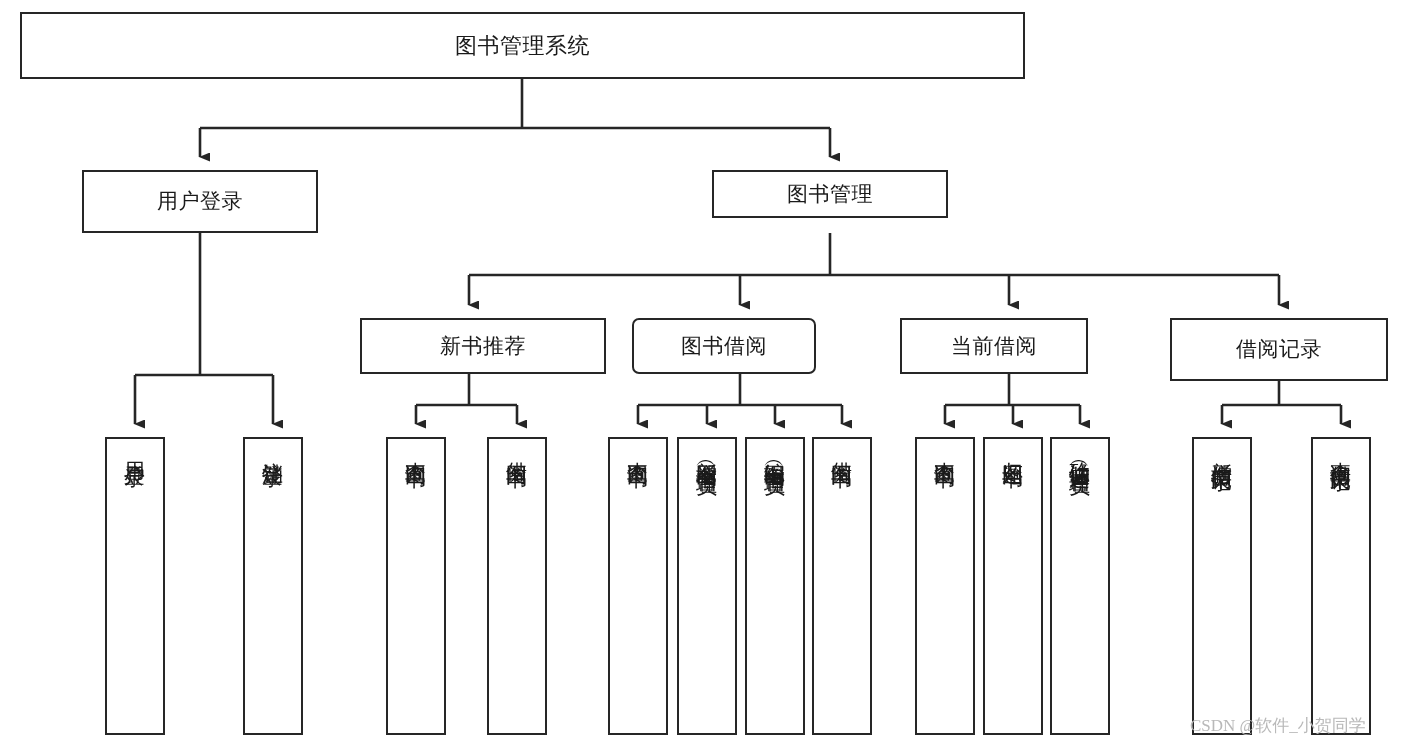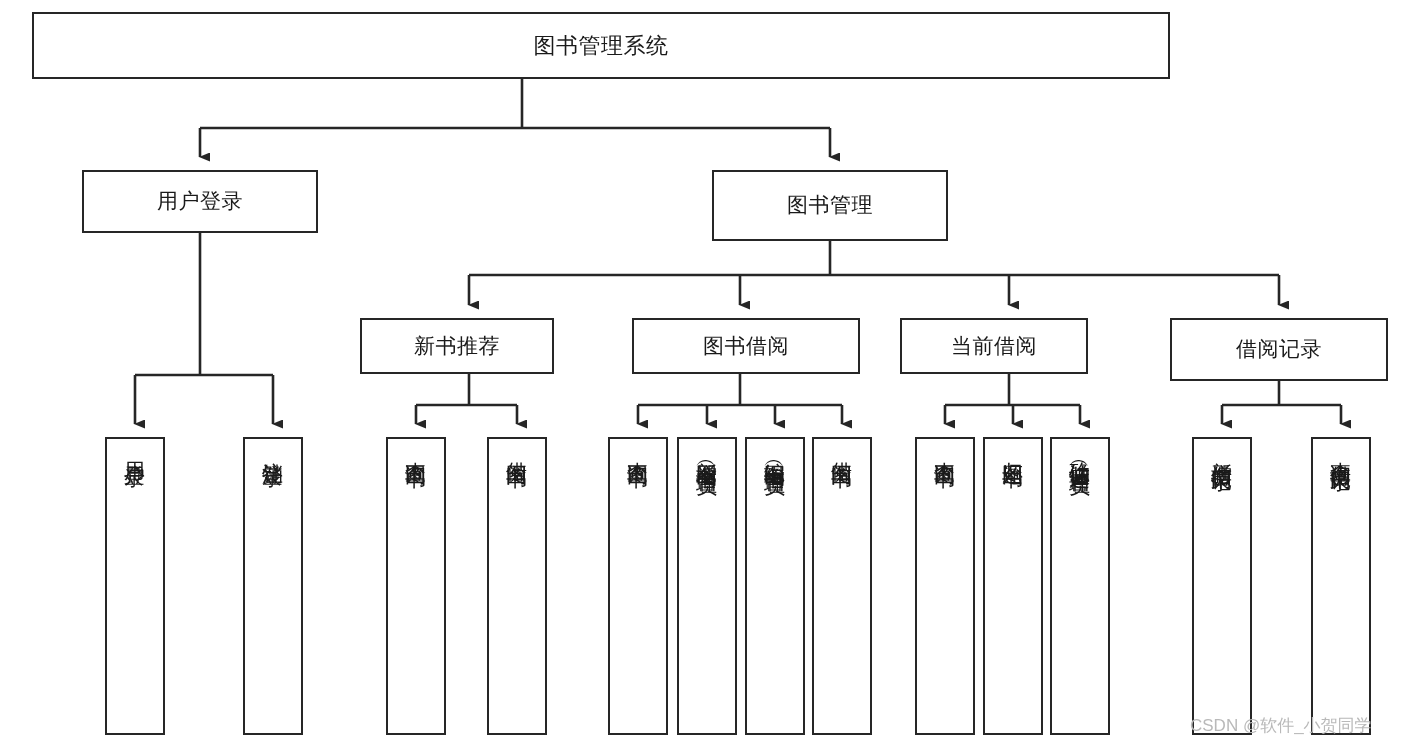--- a/index.html
+++ b/index.html
@@ -109,33 +109,33 @@
         <line x1="1013" y1="405" x2="1013" y2="424" marker-end="url(#arrowhead)"></line>
         <line x1="1080" y1="405" x2="1080" y2="424" marker-end="url(#arrowhead)"></line>
         <line x1="1279" y1="374" x2="1279" y2="405"></line>
         <line x1="1222" y1="405" x2="1341" y2="405"></line>
         <line x1="1222" y1="405" x2="1222" y2="424" marker-end="url(#arrowhead)"></line>
         <line x1="1341" y1="405" x2="1341" y2="424" marker-end="url(#arrowhead)"></line>
       </g>
   </svg>
 
   <div id="node-layer">
-      <div class="node horiz root" style="left: 32px; top: 12px; width: 1138px; height: 67px;">
+      <div class="node horiz root" style="left: 20px; top: 12px; width: 1005px; height: 67px;">
         <span class="label">图书管理系统</span>
       </div>
       <div class="node horiz" style="left: 82px; top: 170px; width: 236px; height: 63px;">
         <span class="label">用户登录</span>
       </div>
-      <div class="node horiz" style="left: 712px; top: 170px; width: 236px; height: 71px;">
+      <div class="node horiz" style="left: 712px; top: 170px; width: 236px; height: 48px;">
         <span class="label">图书管理</span>
       </div>
-      <div class="node horiz" style="left: 360px; top: 318px; width: 194px; height: 56px;">
+      <div class="node horiz" style="left: 360px; top: 318px; width: 246px; height: 56px;">
         <span class="label">新书推荐</span>
       </div>
-      <div class="node horiz" style="left: 632px; top: 318px; width: 228px; height: 56px;">
+      <div class="node horiz" style="left: 632px; top: 318px; width: 184px; height: 56px; border-radius: 7px;">
         <span class="label">图书借阅</span>
       </div>
       <div class="node horiz" style="left: 900px; top: 318px; width: 188px; height: 56px;">
         <span class="label">当前借阅</span>
       </div>
       <div class="node horiz" style="left: 1170px; top: 318px; width: 218px; height: 63px;">
         <span class="label">借阅记录</span>
       </div>
       <div class="node vert" style="left: 105px; top: 437px; width: 60px; height: 298px;">
         <span class="label">用户登录</span>
@@ -171,15 +171,15 @@
         <span class="label">确认归还（管理员）</span>
       </div>
       <div class="node vert" style="left: 1192px; top: 437px; width: 60px; height: 298px;">
         <span class="label">新增借阅记录</span>
       </div>
       <div class="node vert" style="left: 1311px; top: 437px; width: 60px; height: 298px;">
         <span class="label">查询借阅记录</span>
       </div>
     </div>
 
-  <div class="watermark" style="left: 1190px; top: 714px;">CSDN @软件_小贺同学</div>
+  <div class="watermark" style="left: 1190px; top: 714px; font-family: Liberation Serif, serif;">CSDN @软件_小贺同学</div>
 
 </div>
 
 </body></html>

